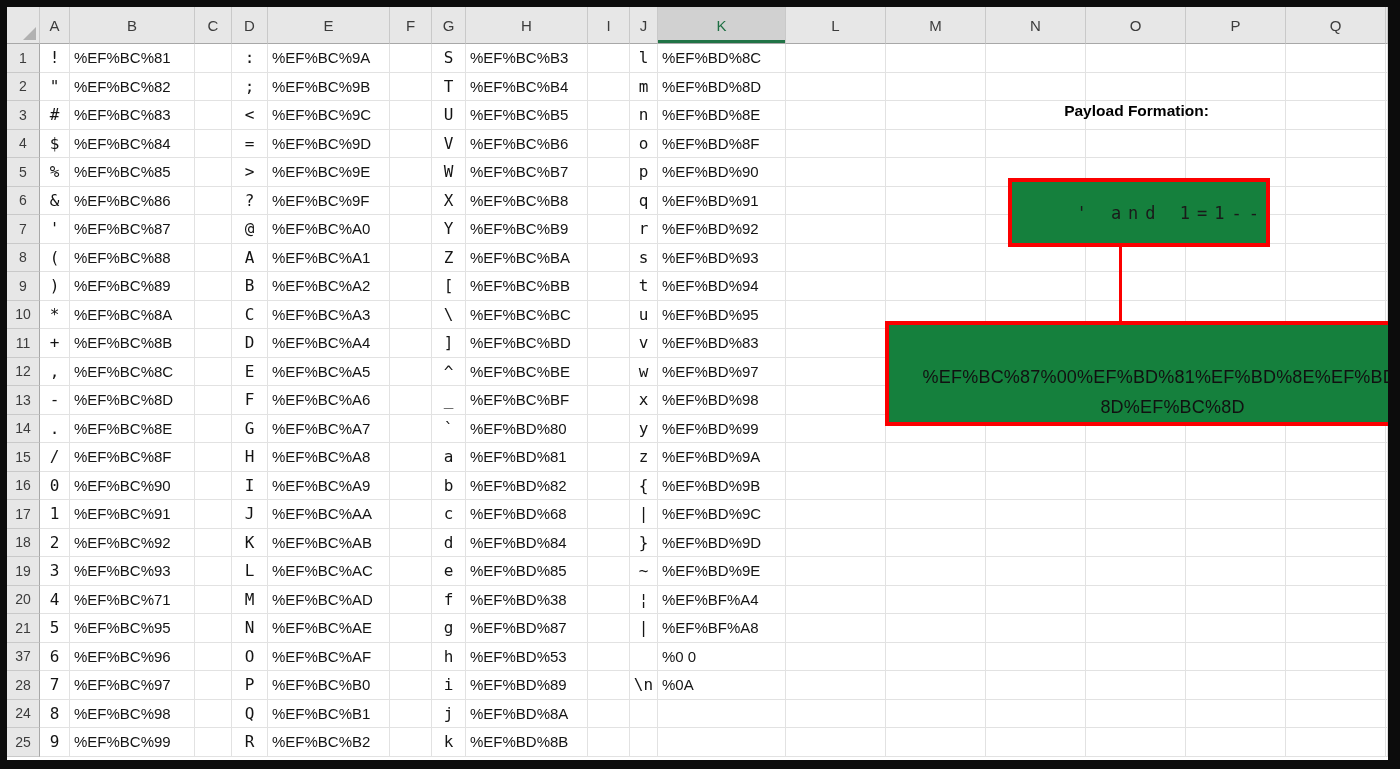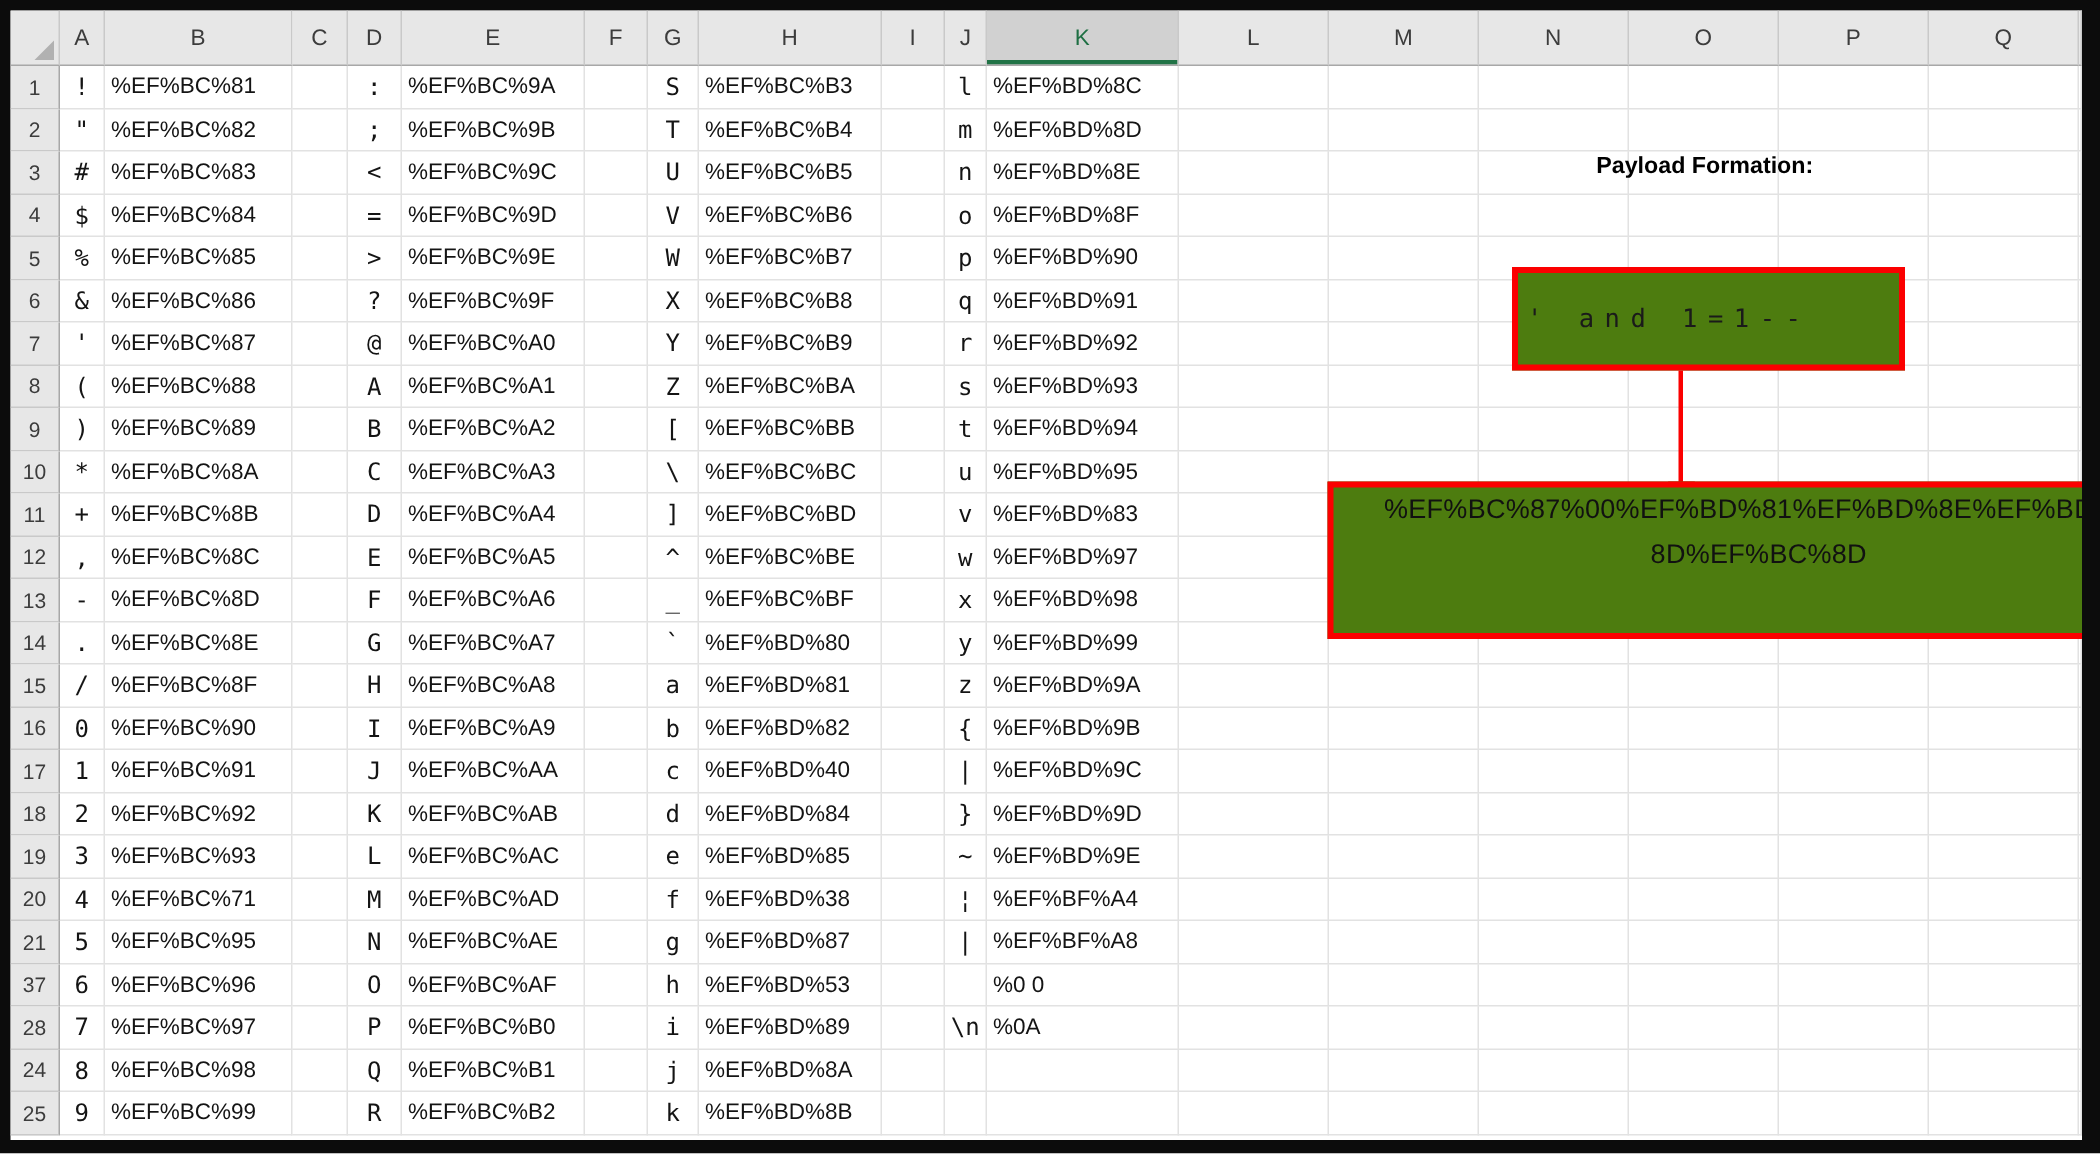--- a/index.html
+++ b/index.html
@@ -29,22 +29,22 @@
     border-right:1px solid #e2e2e2; border-bottom:1px solid #e2e2e2;
     display:flex; align-items:center; overflow:hidden; color:#141414;
     font-size:15px; white-space:pre;
   }
   .cell.code { padding-left:4px; justify-content:flex-start; }
   .cell.char { justify-content:center; font-family:"DejaVu Sans Mono", monospace; font-size:16px; }
 
   .overlay { position:absolute; }
   .sheet-title { left:879px; top:95px; width:501px; height:44px; text-align:center;
                  font-weight:bold; font-size:15.5px; color:#000; }
-  .red-box { border:4px solid #fb0000; background:#4d7c0f; display:flex;
-             align-items:center; justify-content:flex-start; }
+  .red-box { border:4px solid #fb0000; background:#15803d; display:flex;
+             align-items:center; justify-content:flex-end; }
   .box1 { left:1001px; top:171px; width:262px; height:69px;
           font-family:"DejaVu Sans Mono", monospace; font-size:17px; letter-spacing:7px;
           color:#1a1a1a; padding-left:6px; }
   .box2 { left:878px; top:314px; width:575px; height:105px; flex-direction:column;
           font-size:18px; line-height:29.5px; color:#111; text-align:center; letter-spacing:0.2px; }
   .arrow-line { left:1112px; top:240px; width:3px; height:76px; background:#fb0000; }
   .arrow-head { left:1105px; top:314px; width:0; height:0;
                 border-left:9px solid transparent; border-right:9px solid transparent;
                 border-top:13px solid #fb0000; }
 </style>
@@ -381,21 +381,21 @@
         <div class="cell"></div>
         <div class="cell"></div>
         <div class="rowhdr">17</div>
         <div class="cell char">1</div>
         <div class="cell code">%EF%BC%91</div>
         <div class="cell"></div>
         <div class="cell char">J</div>
         <div class="cell code">%EF%BC%AA</div>
         <div class="cell"></div>
         <div class="cell char">c</div>
-        <div class="cell code">%EF%BD%40</div>
+        <div class="cell code">%EF%BD%68</div>
         <div class="cell"></div>
         <div class="cell char">|</div>
         <div class="cell code">%EF%BD%9C</div>
         <div class="cell"></div>
         <div class="cell"></div>
         <div class="cell"></div>
         <div class="cell"></div>
         <div class="cell"></div>
         <div class="cell"></div>
         <div class="cell"></div>

